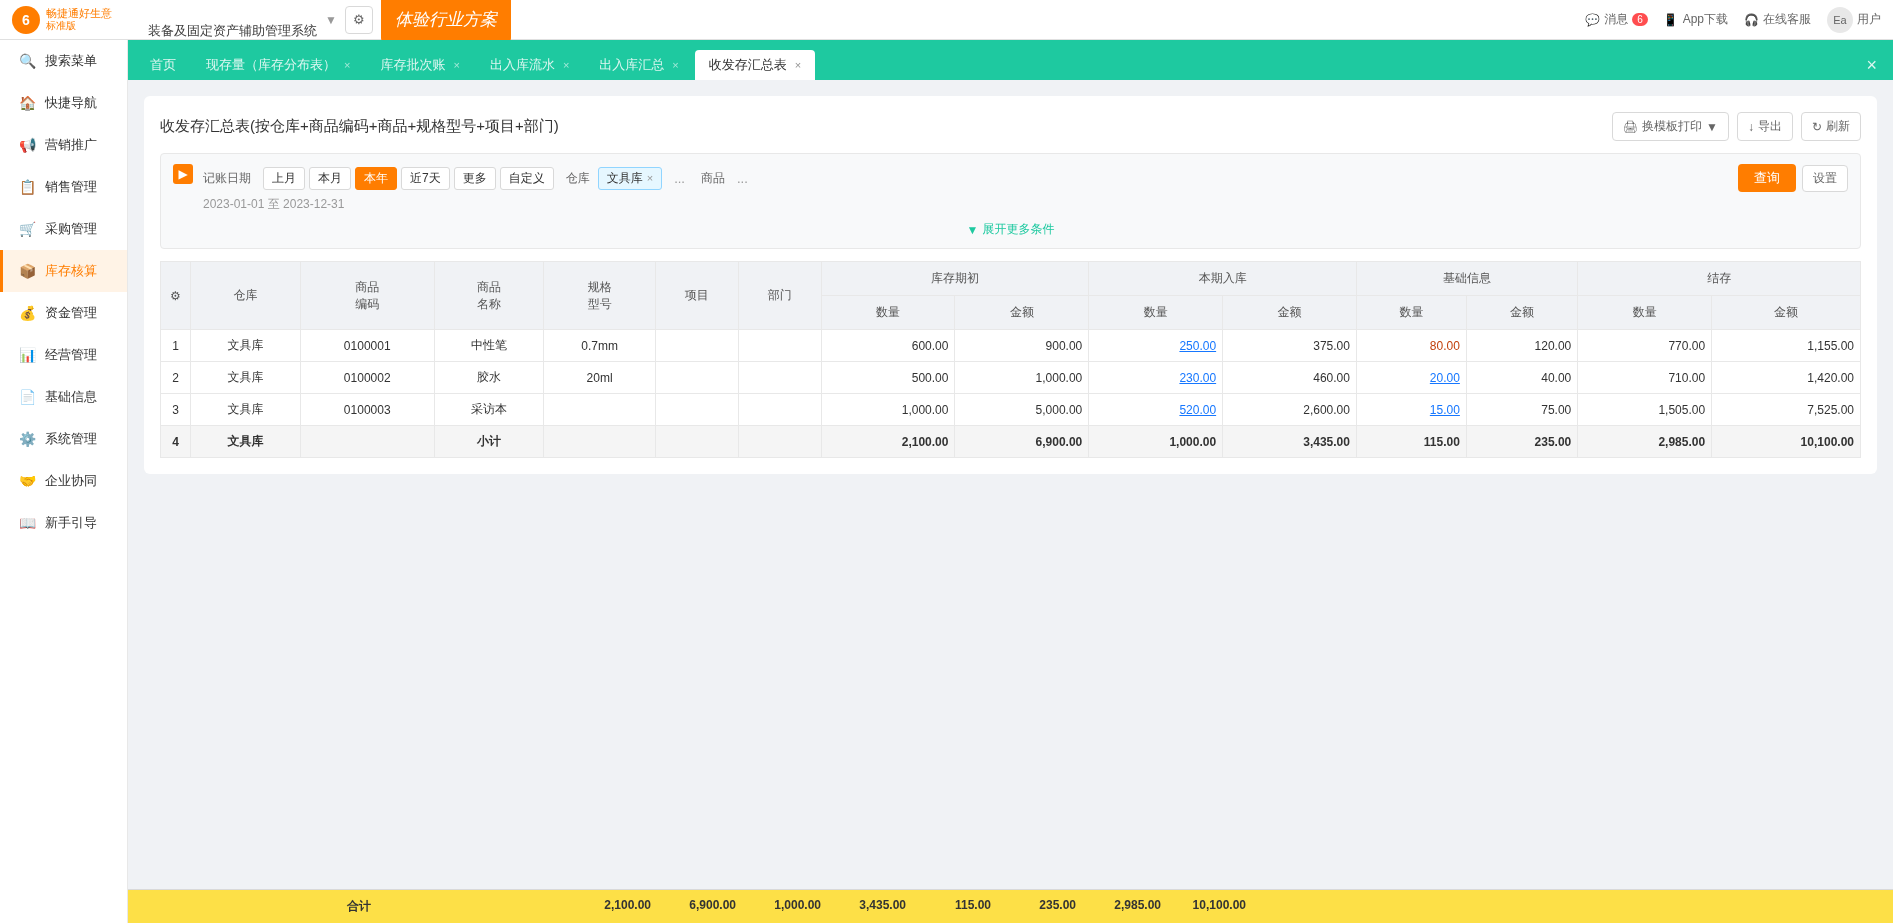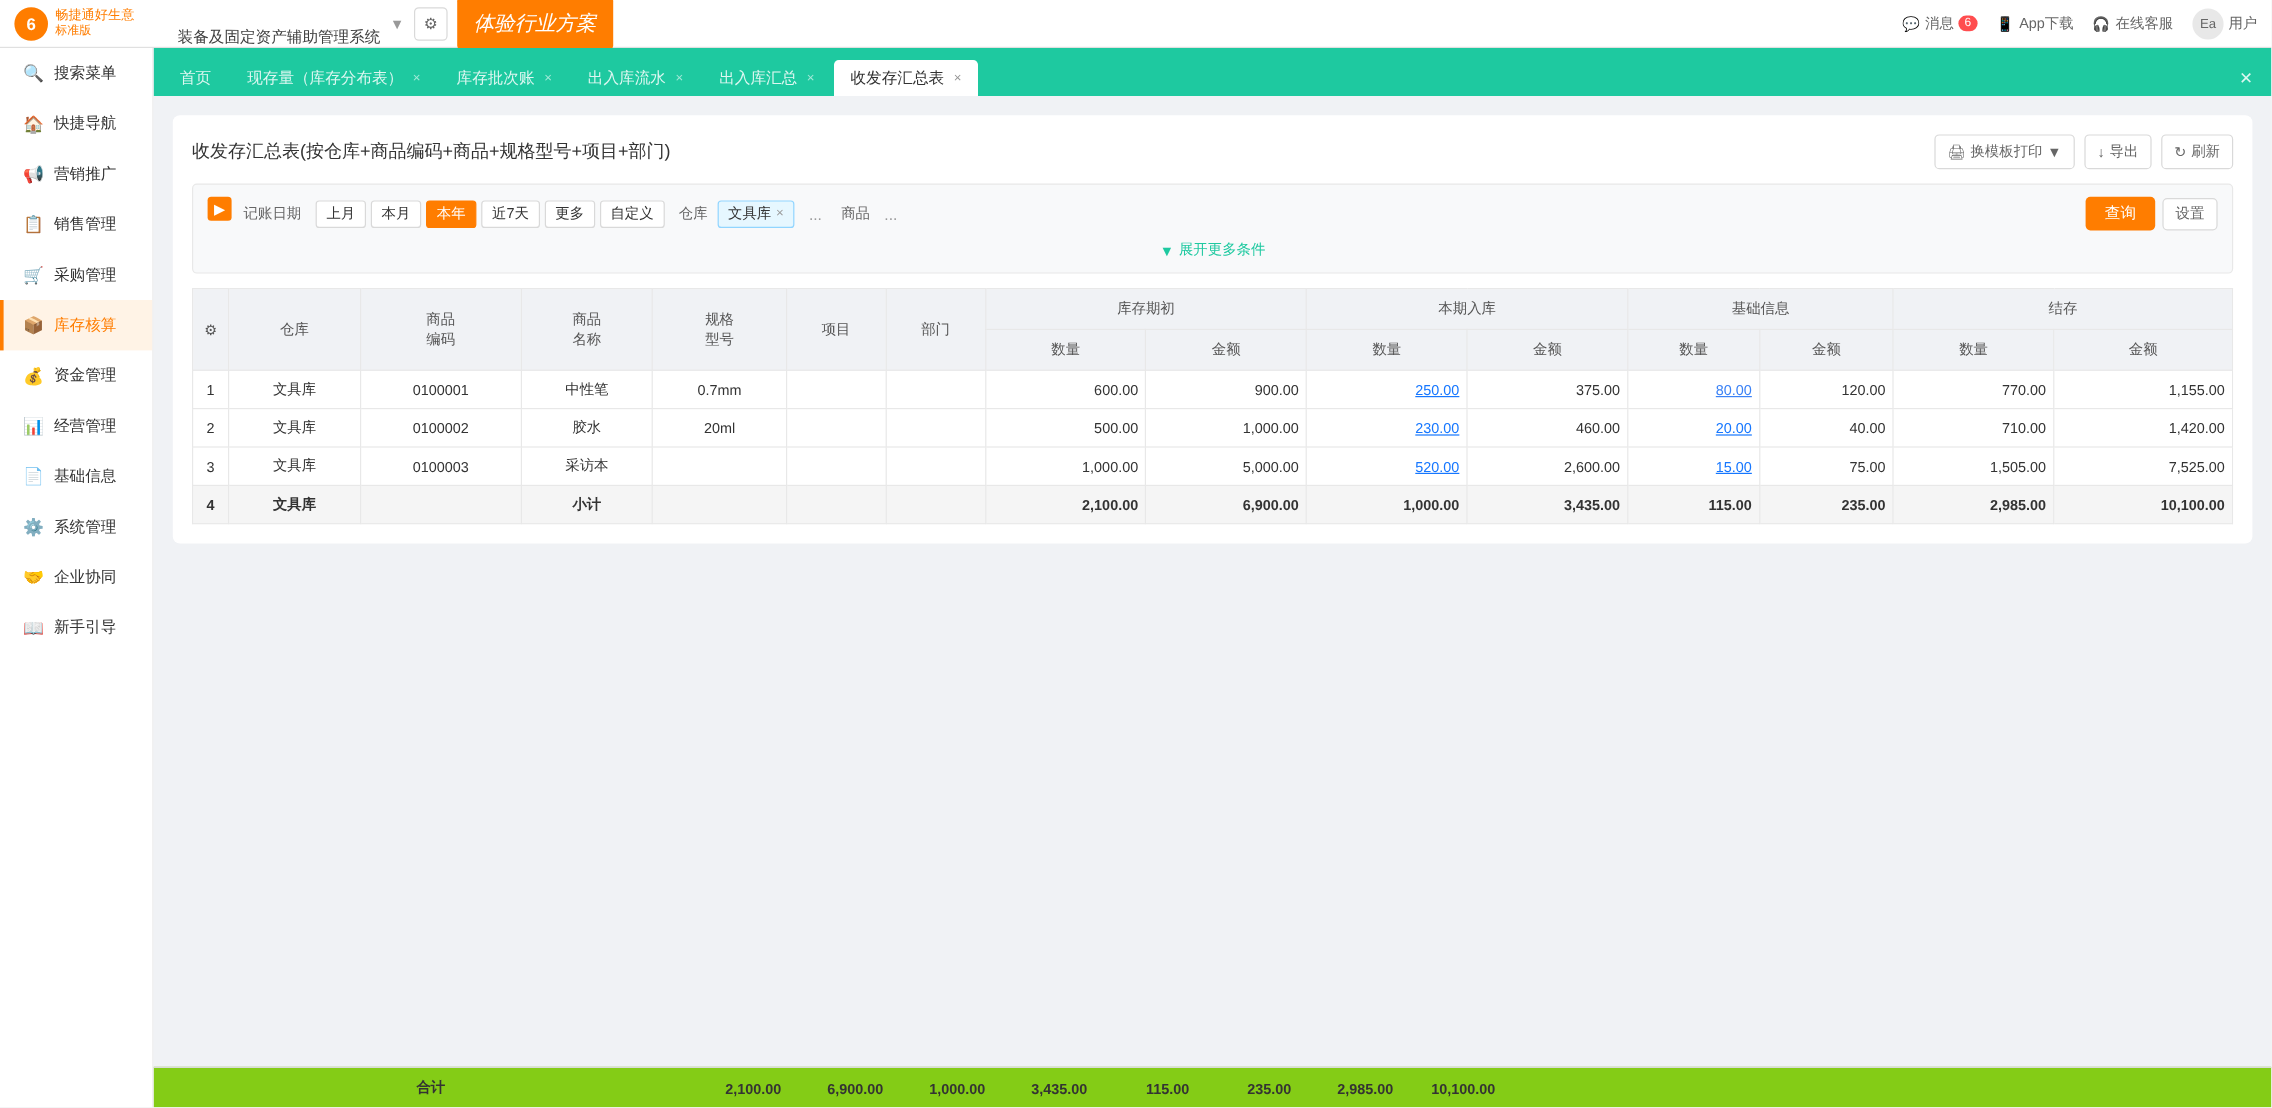--- a/index.html
+++ b/index.html
@@ -242,20 +242,23 @@
                   <span class="filter-dots">...</span>
                 </div>
                 <div style="display:flex;align-items:center;gap:8px;">
                   <span class="filter-label">商品</span>
                   <span class="filter-dots">...</span>
                 </div>
                 <div style="margin-left:auto;display:flex;gap:6px;align-items:center;">
                   <button class="query-btn">查询</button>
                   <button class="settings-btn">设置</button>
                 </div>
+              </div>
+              <div style="margin-top:4px;">
+                <span class="date-range">2023-01-01 至 2023-12-31</span>
               </div>
             </div>
           </div>
           <div style="display:flex;justify-content:center;margin-top:8px;">
             <div class="expand-btn">
               <span>▼</span>
               <span>展开更多条件</span>
             </div>
           </div>
         </div>
@@ -293,21 +296,21 @@
       <td>文具库</td>
       <td>0100001</td>
       <td style="font-weight:normal">中性笔</td>
       <td>0.7mm</td>
       <td></td>
       <td></td>
       <td class="num-right">600.00</td>
       <td class="num-right">900.00</td>
       <td class="num-right" style="color:#1677ff;text-decoration:underline;cursor:pointer;">250.00</td>
       <td class="num-right">375.00</td>
-      <td class="num-right" style="color:#3b82f6;text-decoration:underline;cursor:pointer;text-align:right;">80.00</td>
+      <td class="num-right" style="color:#c2410c;cursor:pointer;text-align:right;">80.00</td>
       <td class="num-right">120.00</td>
       <td class="num-right">770.00</td>
       <td class="num-right">1,155.00</td>
     </tr>
                 <tr>
       <td style="text-align:center;">2</td>
       <td>文具库</td>
       <td>0100002</td>
       <td style="font-weight:normal">胶水</td>
       <td>20ml</td>
@@ -355,21 +358,21 @@
       <td class="num-right">235.00</td>
       <td class="num-right">2,985.00</td>
       <td class="num-right">10,100.00</td>
     </tr>
               </tbody>
           </table>
         </div>
       </div>
     </div>
 
-    <div style="background:#84cc16;border-top:1px solid #d9d9d9;display:flex;align-items:flex-end;padding:8px 16px;font-size:12px;font-weight:bold;">
+    <div style="background:#fde047;border-top:1px solid #d9d9d9;display:flex;align-items:flex-start;padding:8px 16px;font-size:12px;font-weight:bold;">
       <span style="width:430px;text-align:center;">合计</span>
       <span style="width:85px;text-align:right;padding-right:8px;">2,100.00</span>
       <span style="width:85px;text-align:right;padding-right:8px;">6,900.00</span>
       <span style="width:85px;text-align:right;padding-right:8px;">1,000.00</span>
       <span style="width:85px;text-align:right;padding-right:8px;">3,435.00</span>
       <span style="width:85px;text-align:right;padding-right:8px;">115.00</span>
       <span style="width:85px;text-align:right;padding-right:8px;">235.00</span>
       <span style="width:85px;text-align:right;padding-right:8px;">2,985.00</span>
       <span style="width:85px;text-align:right;padding-right:8px;">10,100.00</span>
     </div>

